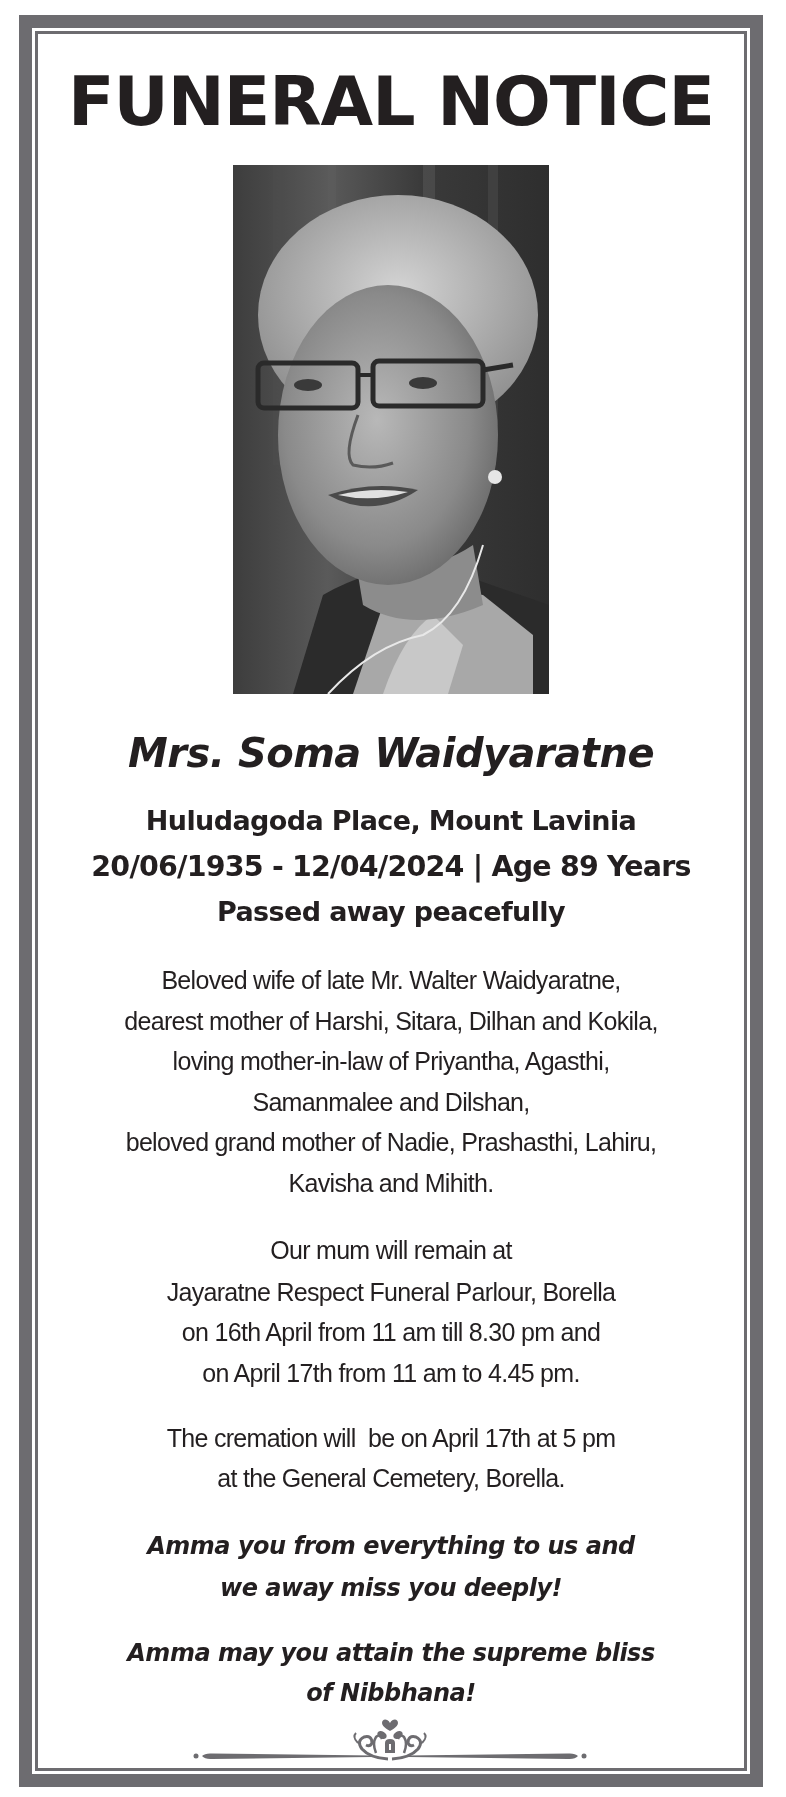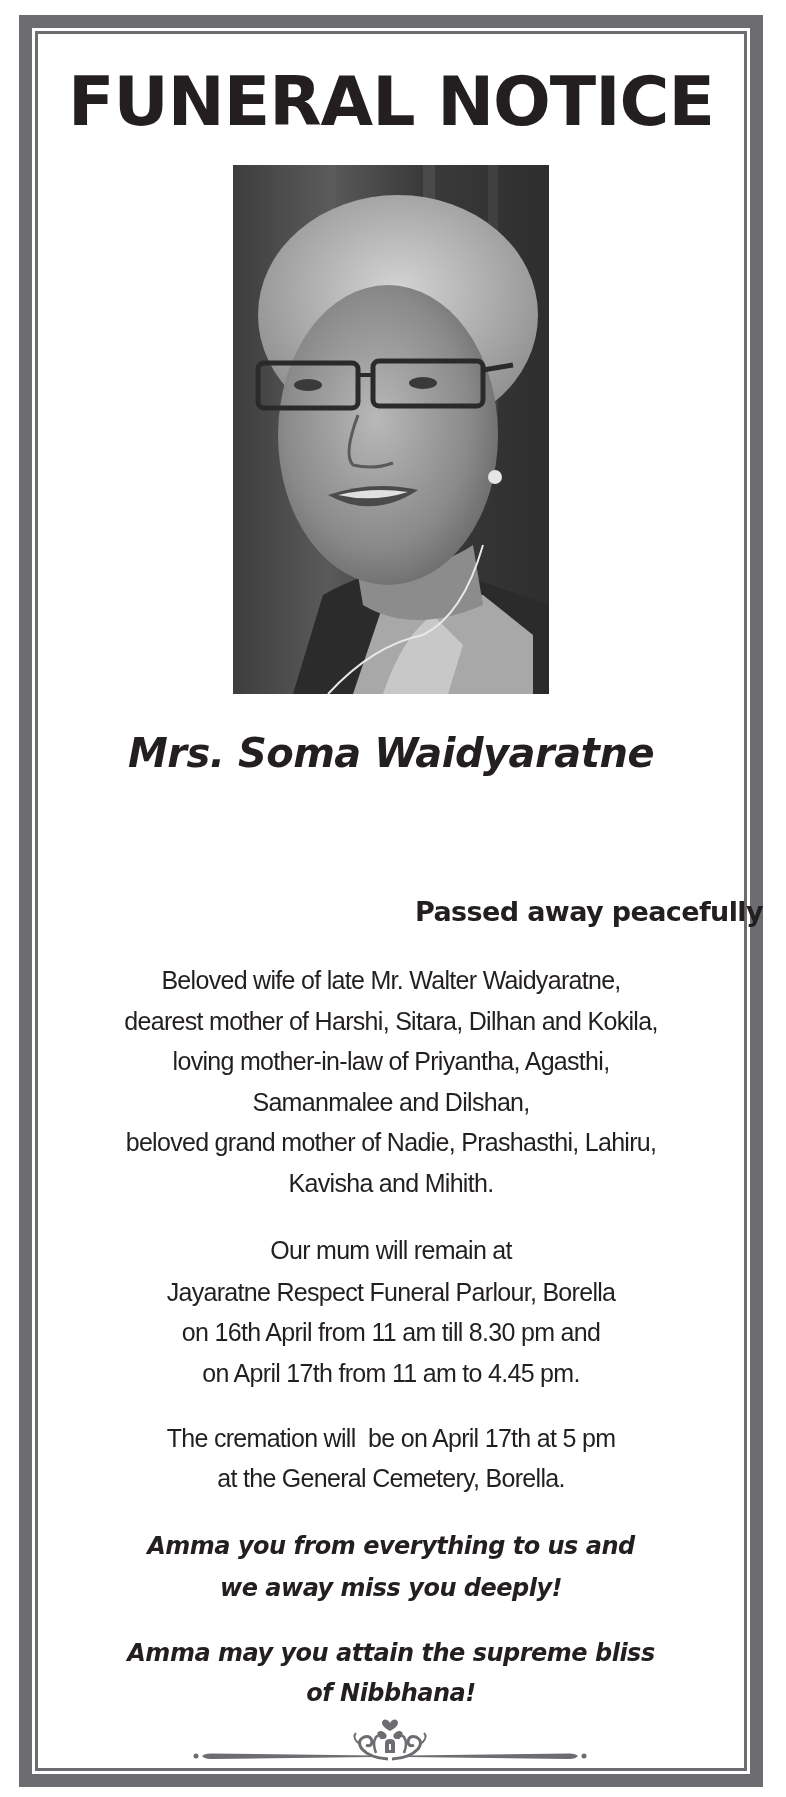--- a/index.html
+++ b/index.html
@@ -76,21 +76,21 @@
       font-style: italic;
     }
     .address, .dates, .passed {
       font-family: "DejaVu Sans", sans-serif;
       font-weight: bold;
       font-size: 27px;
       letter-spacing: -0.6px;
     }
     .address { top: 799px; }
     .dates { top: 845px; font-size: 28.5px; letter-spacing: -0.8px;}
-    .passed { top: 890px; text-align: right; }
+    .passed { top: 890px; }
     .body-text {
       font-family: Liberation Sans, sans-serif;
       font-size: 25px;
       letter-spacing: -0.7px;
     }
     .italic-text {
       font-family: "DejaVu Sans", sans-serif;
       font-weight: bold;
       font-style: italic;
       font-size: 24px;
@@ -164,20 +164,22 @@
       <path d="M125 250 Q110 290 120 300 Q140 305 160 298" stroke="#5a5a5a" stroke-width="3" fill="none"></path>
 
       <path d="M95 330 Q140 315 185 325 Q140 355 95 330 Z" fill="#4a4a4a"></path>
       <path d="M105 330 Q140 322 175 327 Q140 338 105 330 Z" fill="#e0e0e0"></path>
 
       <circle cx="262" cy="312" r="7" fill="#e6e6e6"></circle>
     </svg>
   </div>
 
   <div class="line name">Mrs. Soma Waidyaratne</div>
+  <div class="line address">Huludagoda Place, Mount Lavinia</div>
+  <div class="line dates">20/06/1935 - 12/04/2024 | Age 89 Years</div>
   <div class="line passed">Passed away peacefully</div>
 
   <div>
     <div class="line body-text" style="top:960px">Beloved wife of late Mr. Walter Waidyaratne,</div>
     <div class="line body-text" style="top:1001px">dearest mother of Harshi, Sitara, Dilhan and Kokila,</div>
     <div class="line body-text" style="top:1041px">loving mother-in-law of Priyantha, Agasthi,</div>
     <div class="line body-text" style="top:1082px">Samanmalee and Dilshan,</div>
     <div class="line body-text" style="top:1122px">beloved grand mother of Nadie, Prashasthi, Lahiru,</div>
     <div class="line body-text" style="top:1163px">Kavisha and Mihith.</div>
   </div>

